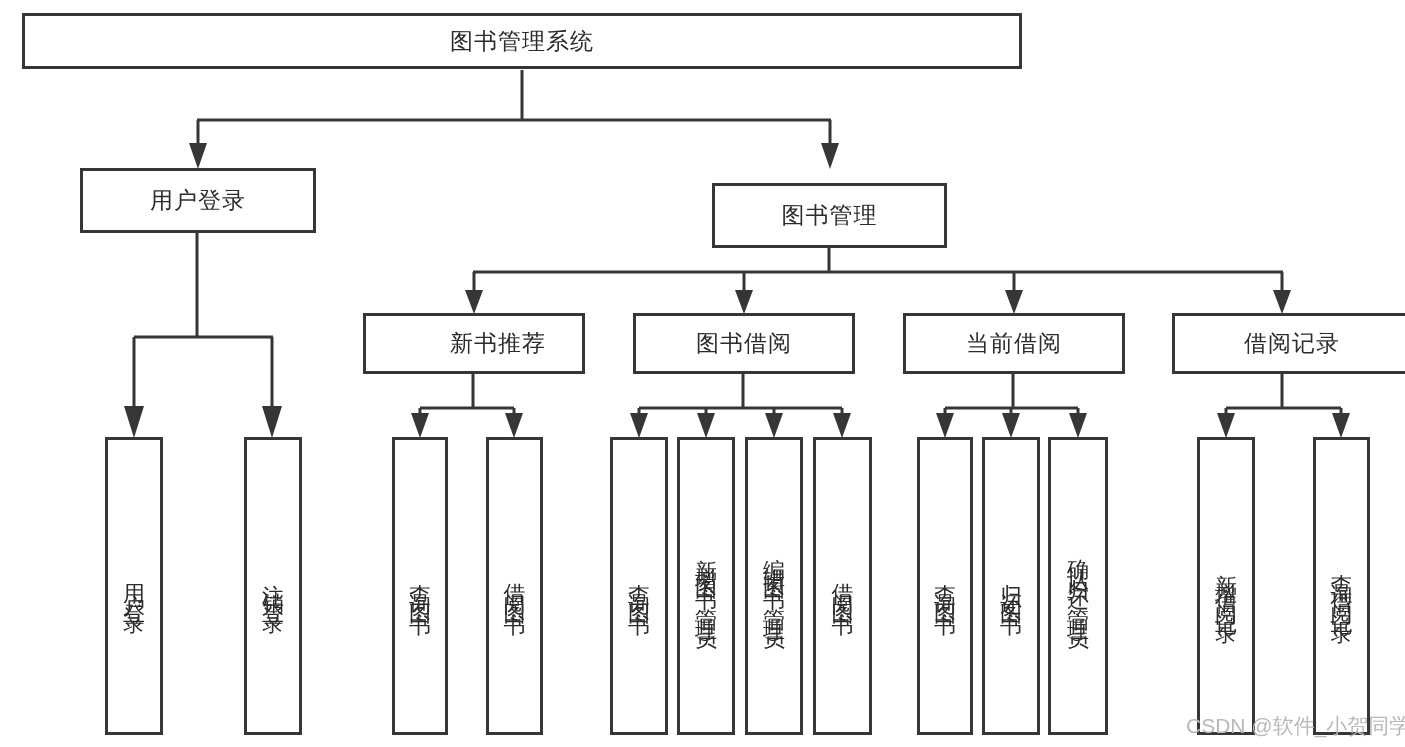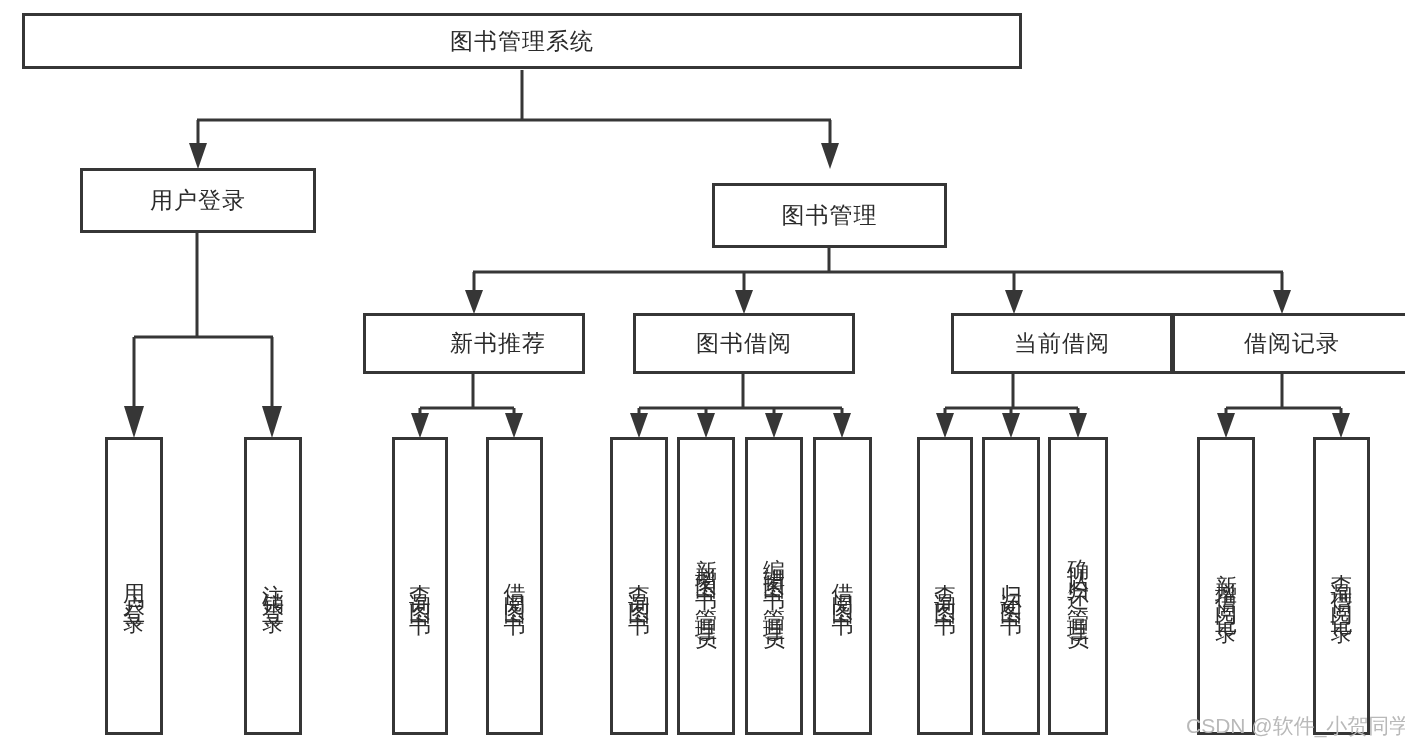--- a/index.html
+++ b/index.html
@@ -100,21 +100,21 @@
   <div class="box h-box" style="left:712px; top:168px; width:235px; height:65px;margin-top:15px;">
     <span class="lbl">图书管理</span>
   </div>
 
   <div class="box h-box" style="left:363px; top:313px; width:222px; height:61px;padding-left:48px;">
     <span class="lbl">新书推荐</span>
   </div>
   <div class="box h-box" style="left:633px; top:313px; width:222px; height:61px;">
     <span class="lbl">图书借阅</span>
   </div>
-  <div class="box h-box" style="left:951px; top:313px; width:222px; height:61px;">
+  <div class="box h-box" style="left:903px; top:313px; width:222px; height:61px;">
     <span class="lbl">当前借阅</span>
   </div>
   <div class="box h-box" style="left:1172px; top:313px; width:240px; height:61px;">
     <span class="lbl">借阅记录</span>
   </div>
 
   <div class="box v-box" style="left:105px; top:437px; width:58px; height:298px;">
     <span class="lbl">用户登录</span>
   </div>
   <div class="box v-box" style="left:244px; top:437px; width:58px; height:298px;">

